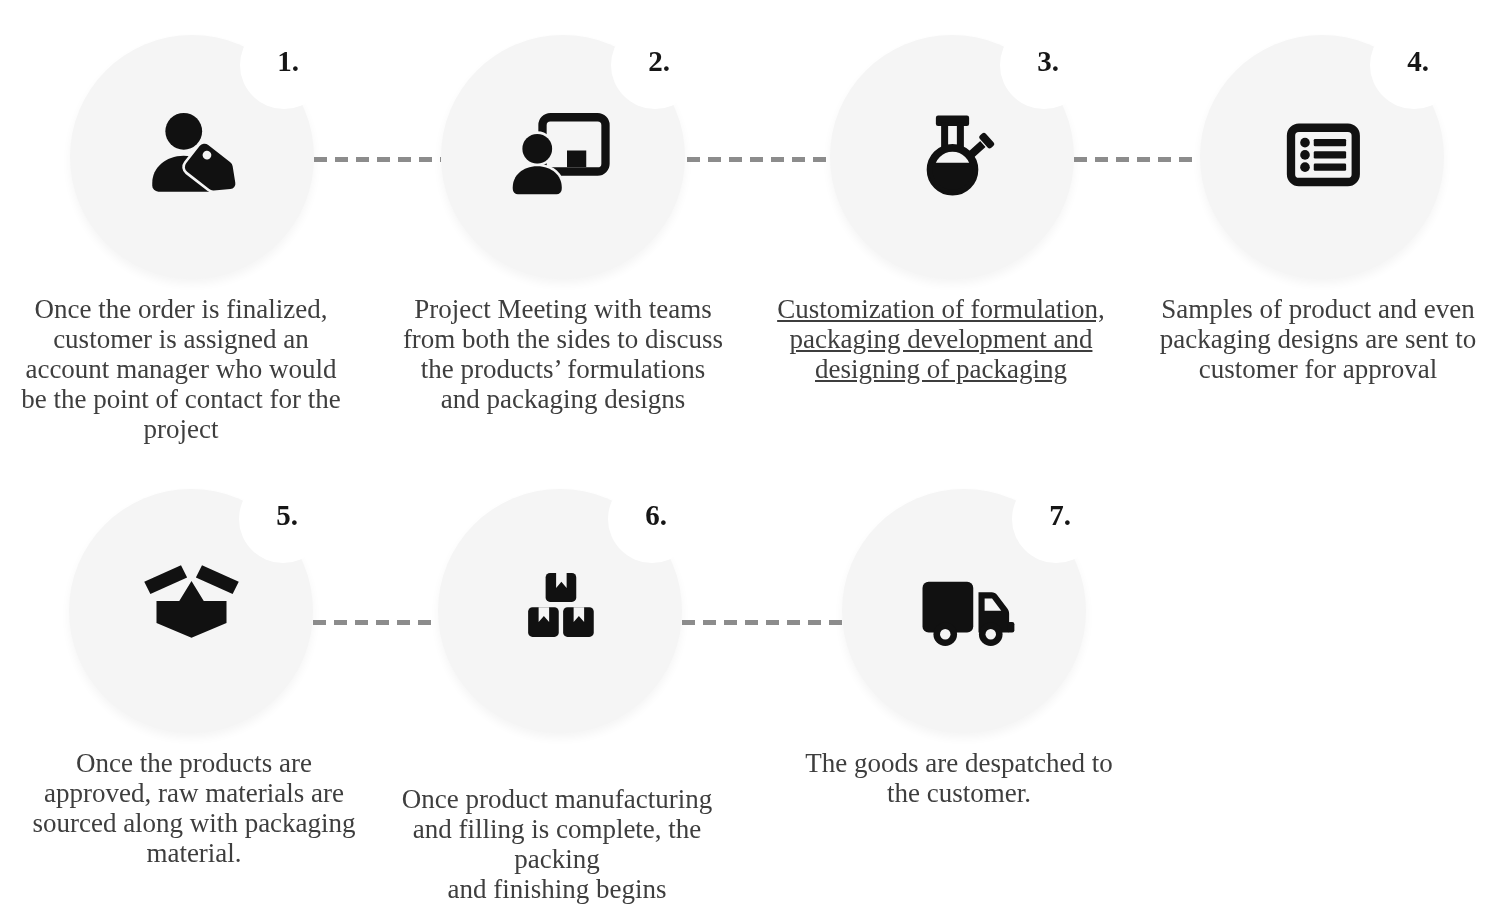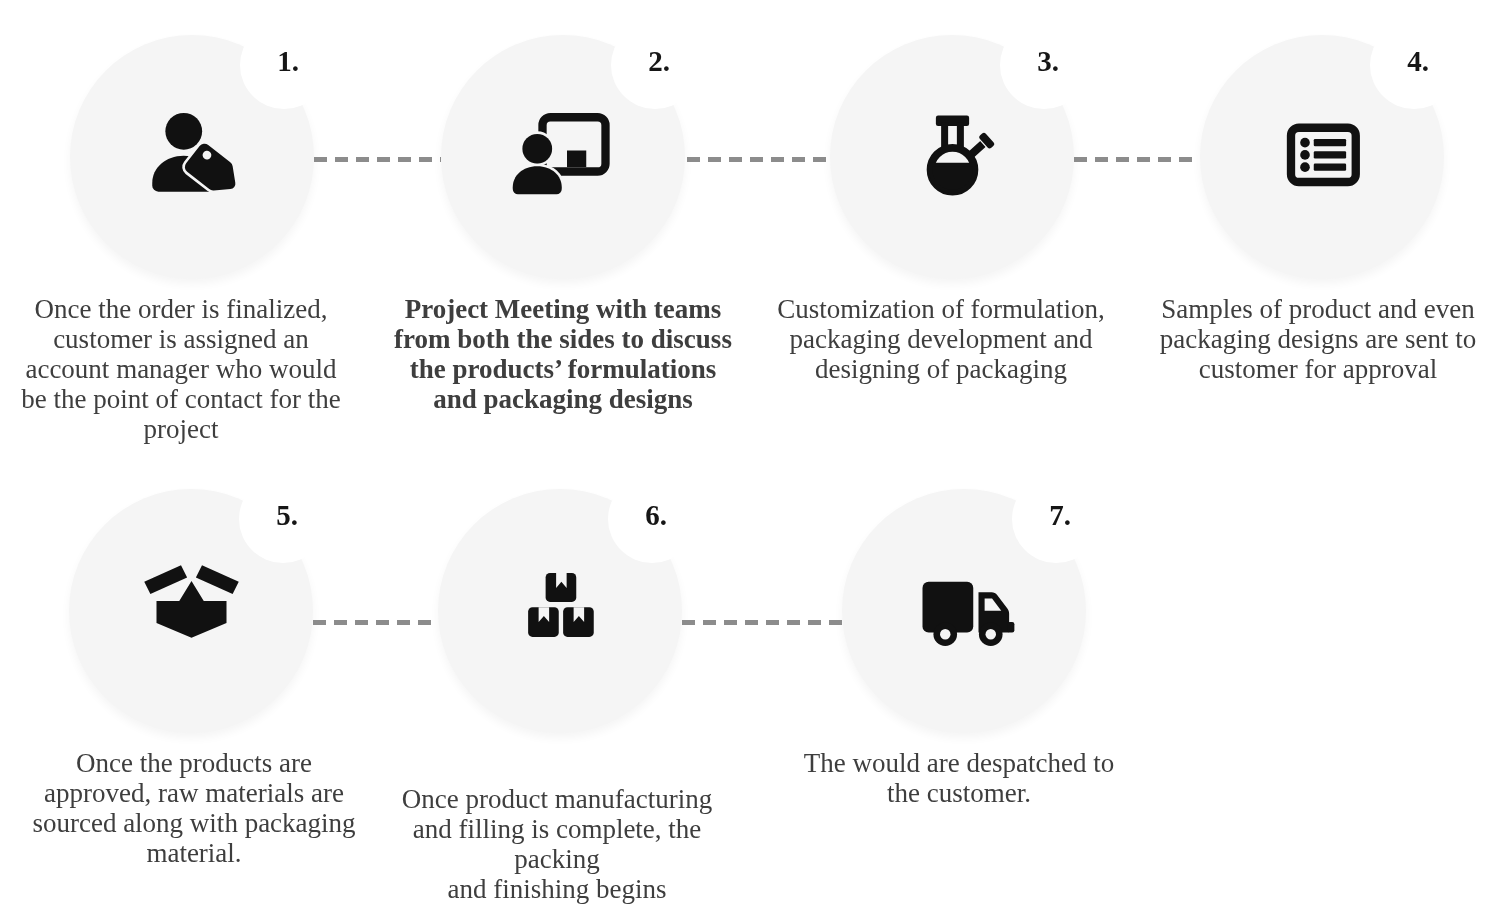--- a/index.html
+++ b/index.html
@@ -60,42 +60,42 @@
 <div>
   <div class="circle" style="left:441px;top:35px;"></div>
   <div class="notch" style="left:611px;top:21px;"></div>
   <div class="num" style="left:629px;top:43px;">2.</div>
   <svg class="icon" style="left:511px;top:105px;" viewBox="0 0 120 120">
     <rect x="36" y="14" width="72" height="62" rx="9" fill="none" stroke="#111111" stroke-width="9.5"></rect>
     <rect class="ink" x="64" y="52" width="22" height="19"></rect>
     <circle class="ink sep" stroke-width="6" cx="30" cy="50" r="17"></circle>
     <path class="ink sep" stroke-width="6" d="M30 70 C13 70 2 81 2 94 v2 a6 6 0 0 0 6 6 h44 a6 6 0 0 0 6 -6 v-2 C58 81 47 70 30 70 z"></path>
   </svg>
-  <div class="desc" style="left:373px;top:294px;font-weight:bold;">Project Meeting with teams
+  <div class="desc" style="left:373px;top:294px;">Project Meeting with teams
 from both the sides to discuss
 the products’ formulations
 and packaging designs</div>
 </div>
 
 <div>
   <div class="circle" style="left:830px;top:35px;"></div>
   <div class="notch" style="left:1000px;top:21px;"></div>
   <div class="num" style="left:1018px;top:43px;">3.</div>
   <svg class="icon" style="left:900px;top:105px;" viewBox="0 0 120 120">
     <g transform="rotate(-42 88 50)" class="sep" stroke-width="3">
       <rect class="ink" x="78" y="46" width="24" height="9" rx="2"></rect>
       <rect class="ink" x="98" y="41" width="9" height="19" rx="3"></rect>
     </g>
     <rect class="ink" x="41" y="12" width="38" height="12" rx="2.5"></rect>
     <rect class="ink" x="47" y="20" width="8" height="32"></rect>
     <rect class="ink" x="65" y="20" width="8" height="32"></rect>
     <circle cx="60" cy="74" r="25" fill="none" stroke="#111111" stroke-width="9"></circle>
     <path class="ink" stroke="#111111" stroke-width="4" d="M35.7 68 A25 25 0 1 0 84.3 68 Z"></path>
   </svg>
-  <div class="desc" style="left:751px;top:294px;">Customization of formulation,
+  <div class="desc" style="left:751px;top:294px;text-decoration:underline;">Customization of formulation,
 packaging development and
 designing of packaging</div>
 </div>
 
 <div>
   <div class="circle" style="left:1200px;top:35px;"></div>
   <div class="notch" style="left:1370px;top:21px;"></div>
   <div class="num" style="left:1388px;top:43px;">4.</div>
   <svg class="icon" style="left:1270px;top:105px;" viewBox="0 0 120 120">
     <rect x="24" y="26" width="74" height="62" rx="9" fill="none" stroke="#111111" stroke-width="9.5"></rect>
@@ -151,21 +151,21 @@
   <svg class="icon" style="left:912px;top:559px;" viewBox="0 0 120 120">
     <rect class="ink" x="12" y="26" width="58" height="58" rx="7"></rect>
     <path class="ink" d="M76 38 H91 C93.5 38 95.8 39.2 97.3 41.2 L109 56.5 C110.3 58.2 111 60.3 111 62.5 V84 H76 Z"></path>
     <polygon class="cut" points="83,45 91.5,45 102,59 83,59"></polygon>
     <rect class="ink" x="109" y="72" width="8" height="12" rx="2.5"></rect>
     <circle class="ink" cx="38" cy="86" r="13.5"></circle>
     <circle class="cut" cx="38" cy="86" r="6"></circle>
     <circle class="ink" cx="90" cy="86" r="13.5"></circle>
     <circle class="cut" cx="90" cy="86" r="6"></circle>
   </svg>
-  <div class="desc" style="left:769px;top:748px;">The would are despatched to
+  <div class="desc" style="left:769px;top:748px;">The goods are despatched to
 the customer.</div>
 </div>
 
 <div class="connector" style="left:314px;top:157px;width:127px;"></div>
 <div class="connector" style="left:687px;top:157px;width:143px;"></div>
 <div class="connector" style="left:1074px;top:157px;width:126px;"></div>
 <div class="connector" style="left:313px;top:620px;width:125px;"></div>
 <div class="connector" style="left:682px;top:620px;width:160px;"></div>
 
 </body></html>

